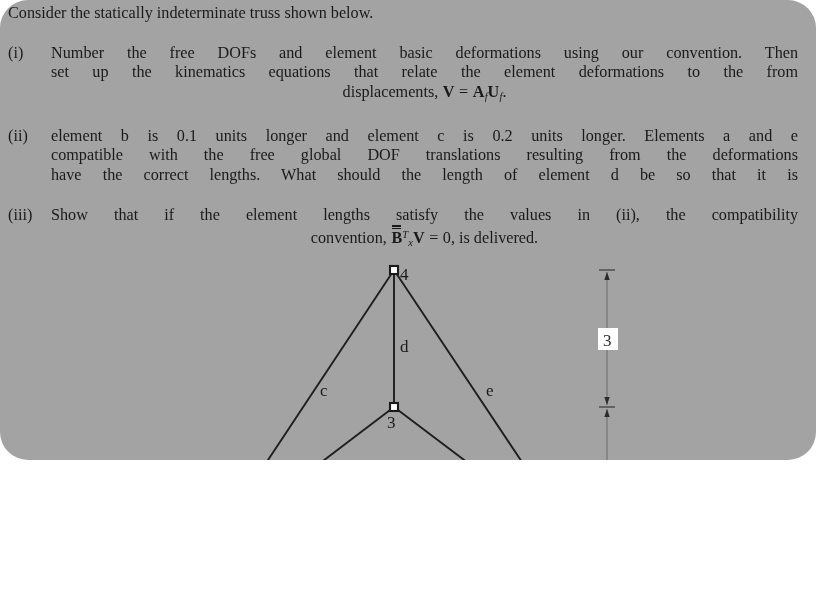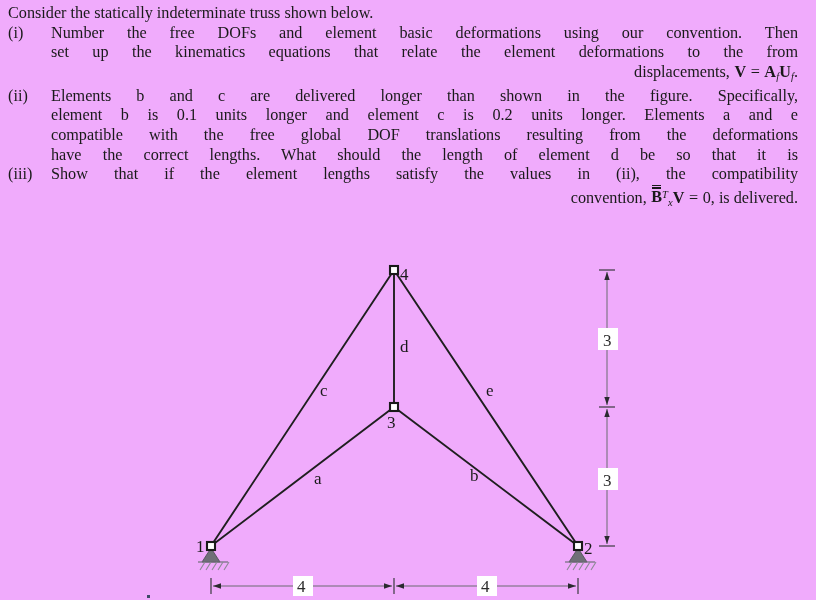--- a/index.html
+++ b/index.html
@@ -3,25 +3,26 @@
 <meta charset="utf-8">
 <style>
   html, body {
     margin: 0;
     padding: 0;
     background: #ffffff;
   }
   #page {
     position: relative;
     width: 816px;
-    height: 600px;
-    background: #f0abfc;
+    height: 460px;
+    background: #a3a3a3;
     overflow: hidden;
     font-family: "Liberation Serif", "DejaVu Serif", serif;
     color: #1a1a1a;
+    border-radius: 28px;
   }
 
   
   #problem-text {
     position: absolute;
     left: 8px;
     top: 4px;
     width: 800px;
   }
   .lead-line {
@@ -43,29 +44,30 @@
   .prob-item .marker {
     position: absolute;
     left: 0px;
     top: 0px;
     width: 40px;
     text-align: left;
     font-size: 16.2px;
   }
   .prob-item .body {
     display: block;
+    margin-top: 20px;
   }
   .jline {
     display: block;
     text-align: justify;
     text-align-last: justify;
   }
   .jline-last {
     display: block;
-    text-align: right;
+    text-align: center;
   }
 
   
   .mathvar {
     font-weight: bold;
     font-family: "Liberation Serif", "DejaVu Serif", serif;
   }
   .sub {
     font-size: 10.5px;
     font-style: italic;
@@ -179,21 +181,20 @@
         <span class="jline">set up the kinematics equations that relate the element deformations to the from</span>
         <span class="jline-last">
           <span>displacements,</span><span class="eqsp">&nbsp;</span><span class="mathvar">V</span><span class="eqsp">&nbsp;</span><span>=</span><span class="eqsp">&nbsp;</span><span class="mathvar">A</span><span class="sub">f</span><span class="mathvar">U</span><span class="sub">f</span><span>.</span>
         </span>
       </span>
     </div>
 
     <div class="prob-item">
       <span class="marker">(ii)</span>
       <span class="body">
-        <span class="jline">Elements b and c are delivered longer than shown in the figure. Specifically,</span>
         <span class="jline">element b is 0.1 units longer and element c is 0.2 units longer. Elements a and e</span>
         <span class="jline">compatible with the free global DOF translations resulting from the deformations</span>
         <span class="jline">have the correct lengths. What should the length of element d be so that it is</span>
       </span>
     </div>
 
     <div class="prob-item">
       <span class="marker">(iii)</span>
       <span class="body">
         <span class="jline">Show that if the element lengths satisfy the values in (ii), the compatibility</span>

